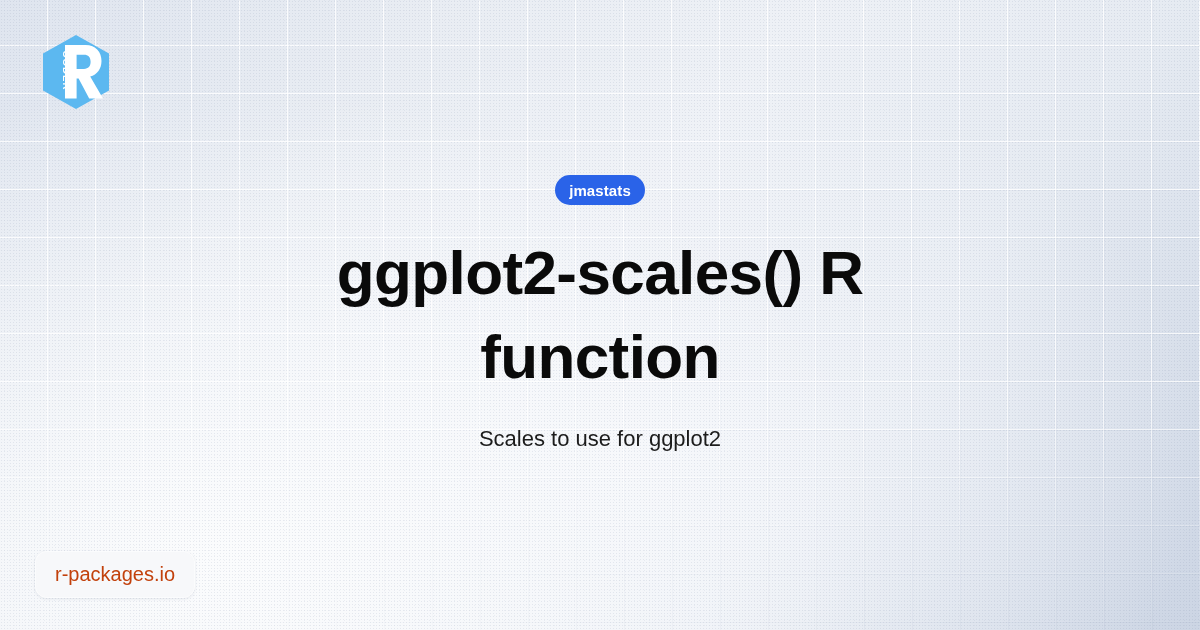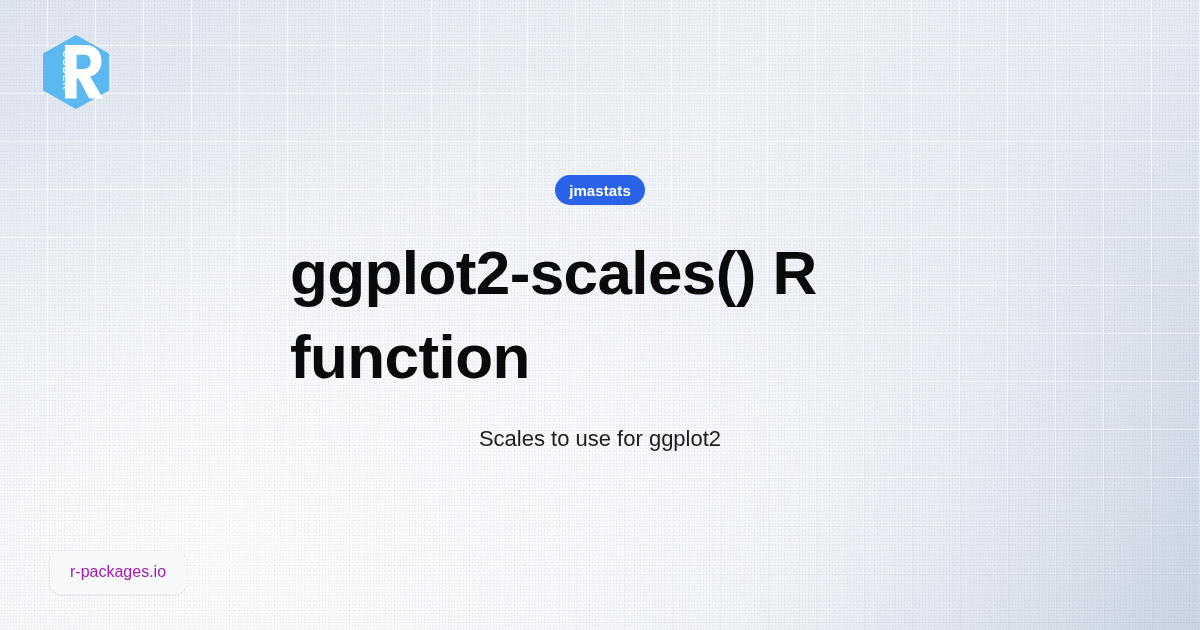--- a/index.html
+++ b/index.html
@@ -86,47 +86,47 @@
     line-height:1;
     padding:8px 14px 7px;
     border-radius:999px;
     letter-spacing:0.1px;
     white-space:nowrap;
   }
 
   .title {
     margin-top:26px;
     width:620px;
-    text-align:left;
+    text-align:center;
     font-size:62px;
     line-height:1.36;
     font-weight:bold;
     color:#0a0a0a;
     letter-spacing:-0.6px;
     word-wrap:break-word;
   }
 
   .subtitle {
     margin-top:25px;
     font-size:22px;
     line-height:1.3;
     color:#1c1c1c;
     font-weight:normal;
     text-align:center;
   }
 
   
   .site-badge {
     position:absolute;
-    left:50px; top:551px;
+    left:35px; top:551px;
     background:#f7f8fa;
     border-radius:12px;
     padding:13px 20px 14px;
-    font-size:16px;
-    color:#a21caf;
+    font-size:20px;
+    color:#c2410c;
     line-height:1;
     box-shadow:0 1px 3px rgba(40,55,85,0.10), 0 0 0 1px rgba(255,255,255,0.55) inset;
     white-space:nowrap;
   }
 </style>
 </head>
 <body>
 
 <div class="bg-base"></div>
 <div class="bg-grid"></div>

